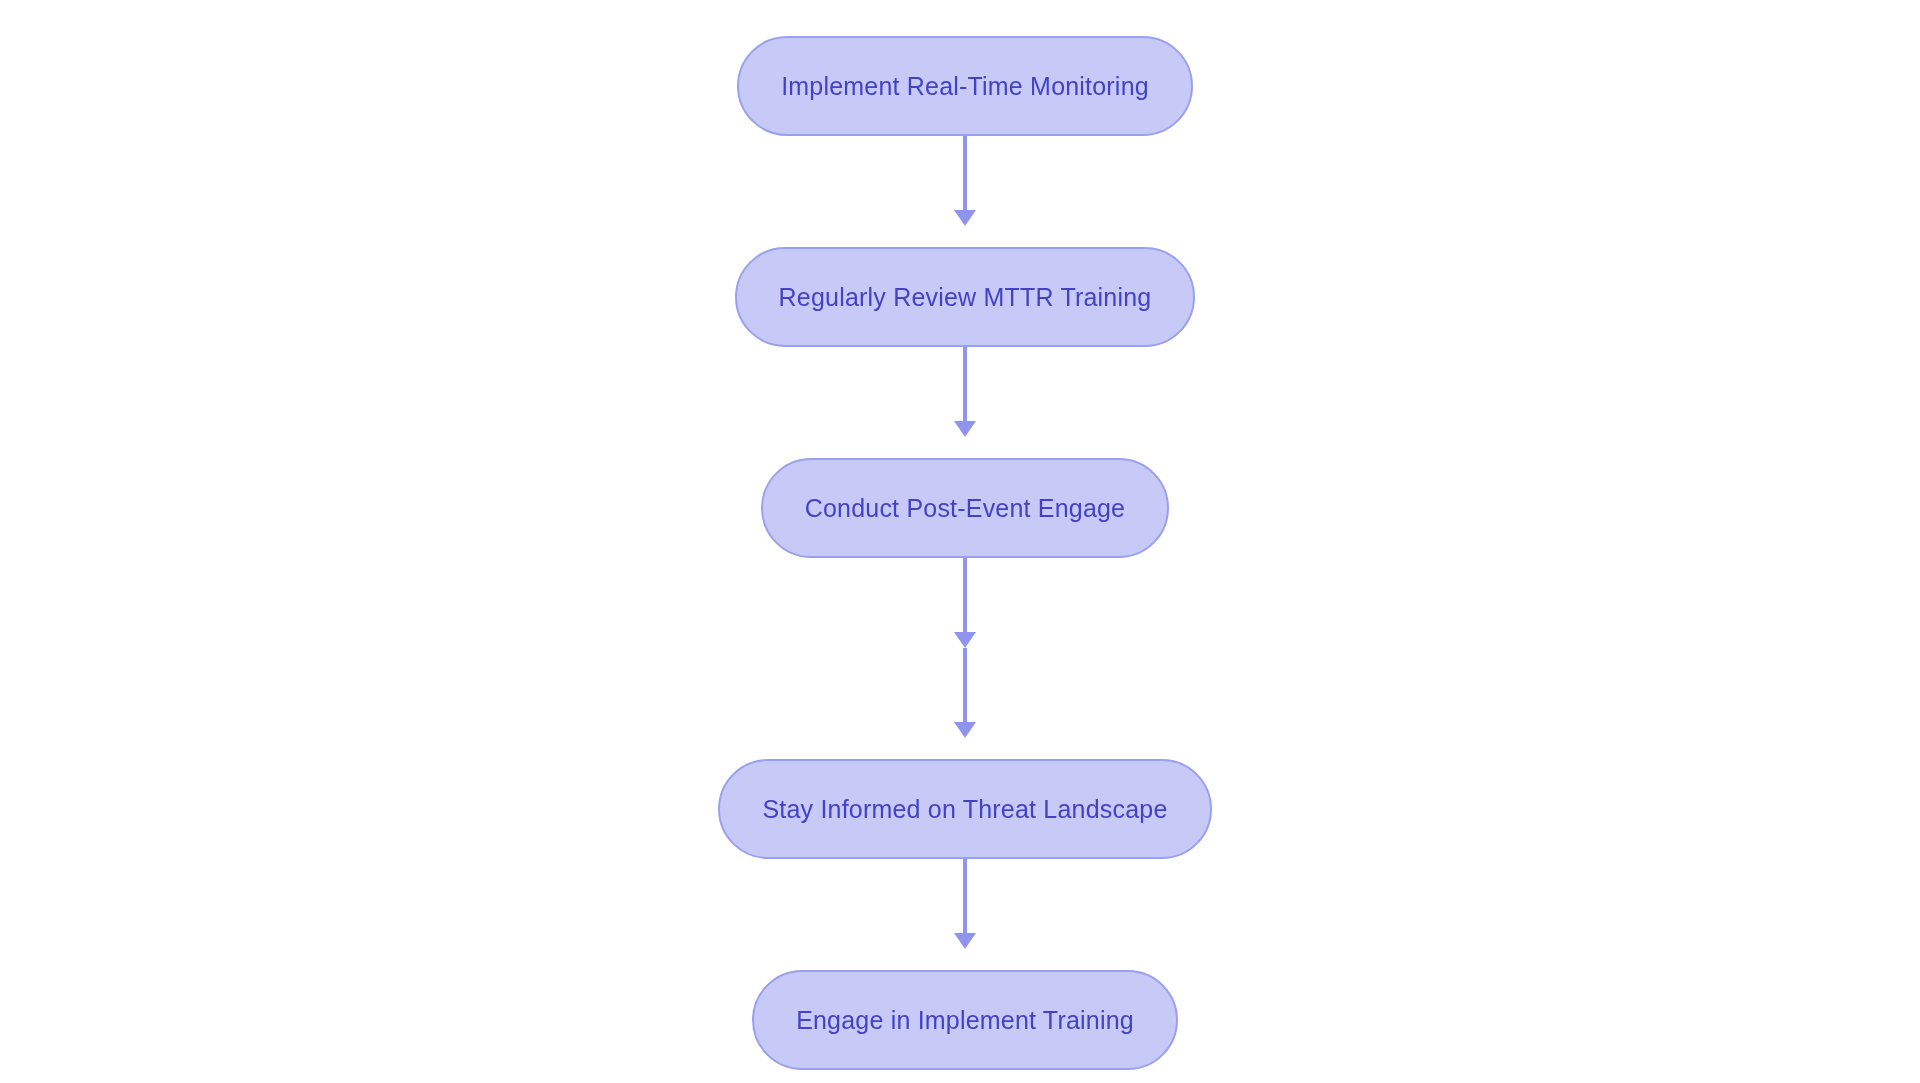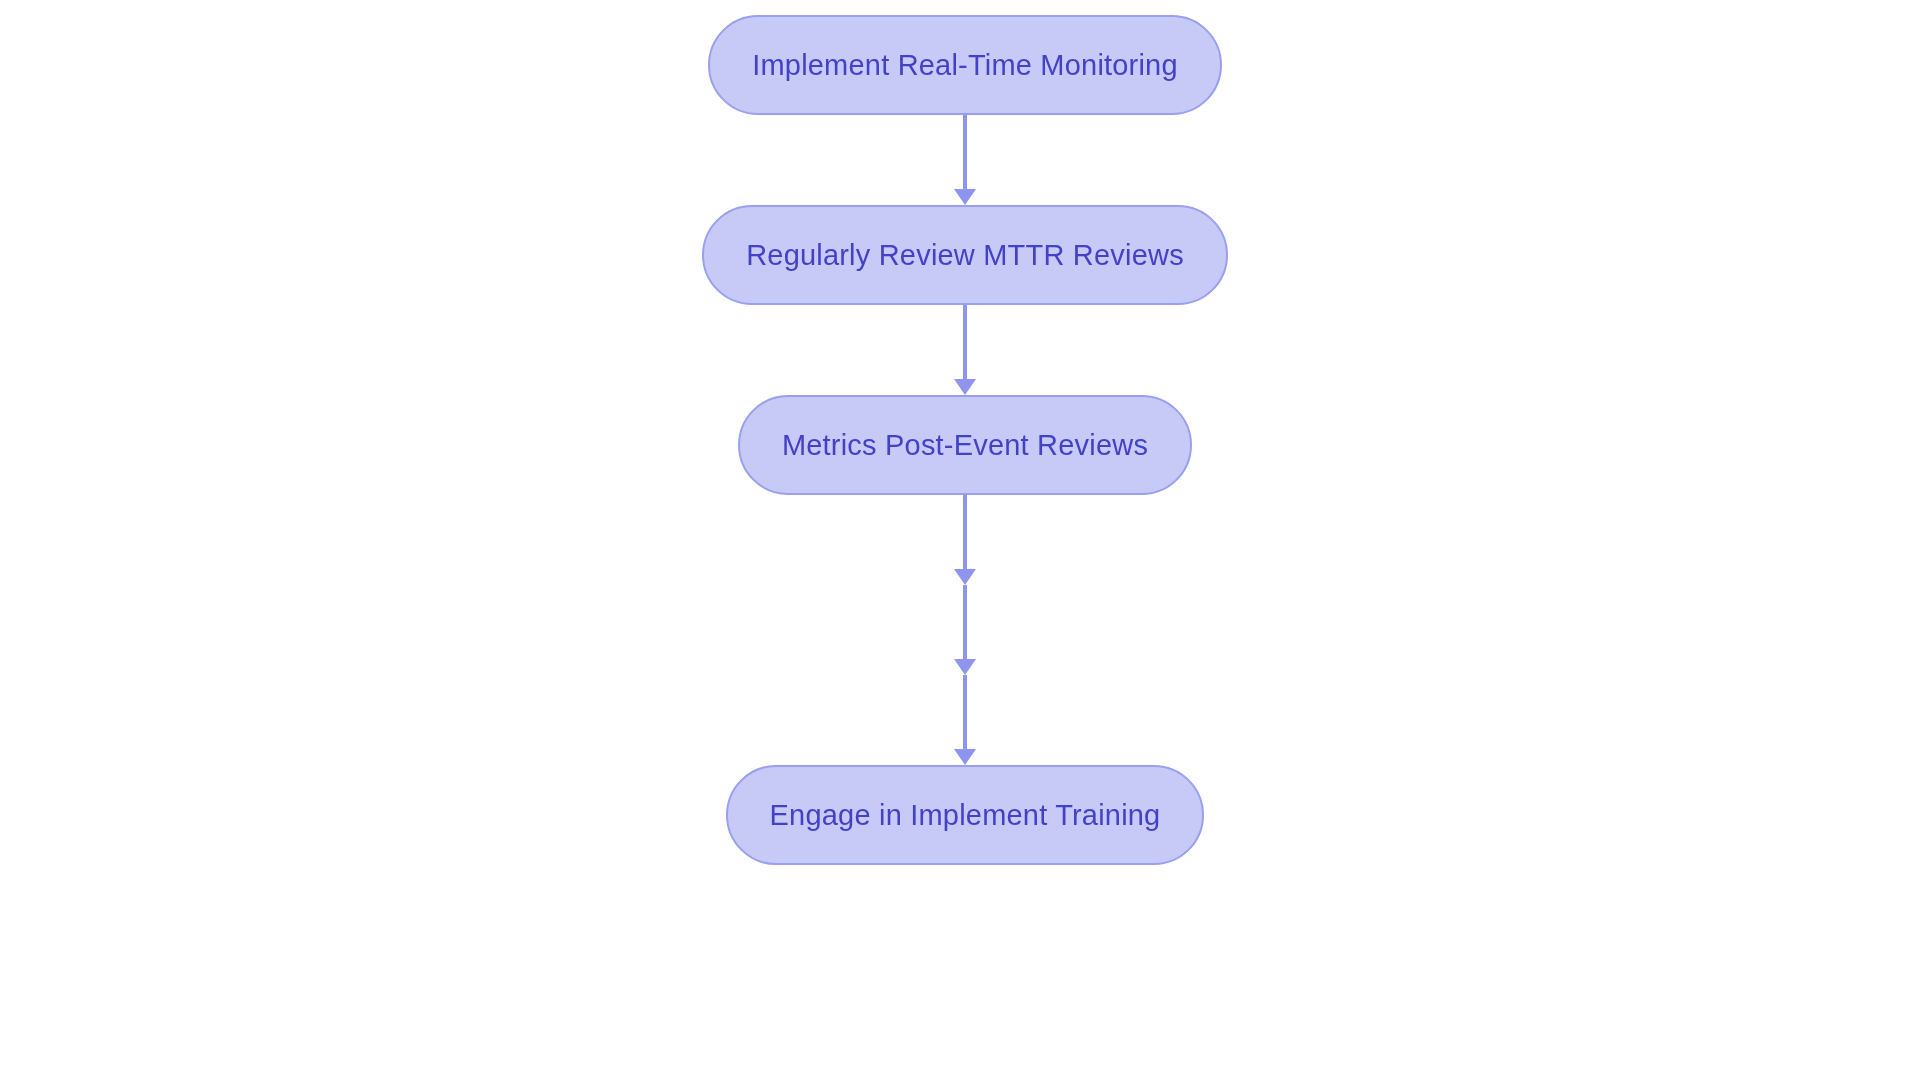--- a/index.html
+++ b/index.html
@@ -27,23 +27,24 @@
     box-sizing: border-box;
     height: 100px;
     padding: 0 42px;
     display: flex;
     align-items: center;
     justify-content: center;
     background: var(--node-fill, #c7c9f7);
     border: 2px solid var(--node-border, #9aa0ef);
     border-radius: 50px;
     color: var(--node-text, #4342c7);
-    font-size: 29px;
+    font-size: 25px;
     letter-spacing: 0.2px;
     white-space: nowrap;
+    margin-top: 21px;
   }
   .arrow {
     position: relative;
     width: 22px;
     height: 90px;
     display: flex;
     flex-direction: column;
     align-items: center;
   }
   .arrow .stem {
@@ -68,43 +69,46 @@
     <div class="node">
       <span>Implement Real-Time Monitoring</span>
     </div>
 
     <div class="arrow">
       <div class="stem"></div>
       <div class="head"></div>
     </div>
 
     <div class="node">
-      <span>Regularly Review MTTR Reviews</span>
+      <span>Regularly Review MTTR Training</span>
     </div>
 
     <div class="arrow">
       <div class="stem"></div>
       <div class="head"></div>
     </div>
 
     <div class="node">
-      <span>Metrics Post-Event Reviews</span>
+      <span>Conduct Post-Event Engage</span>
     </div>
 
     <div class="arrow">
       <div class="stem"></div>
       <div class="head"></div>
     </div>
 
 
     <div class="arrow">
       <div class="stem"></div>
       <div class="head"></div>
     </div>
 
+    <div class="node">
+      <span>Stay Informed on Threat Landscape</span>
+    </div>
 
     <div class="arrow">
       <div class="stem"></div>
       <div class="head"></div>
     </div>
 
     <div class="node">
       <span>Engage in Implement Training</span>
     </div>
 

